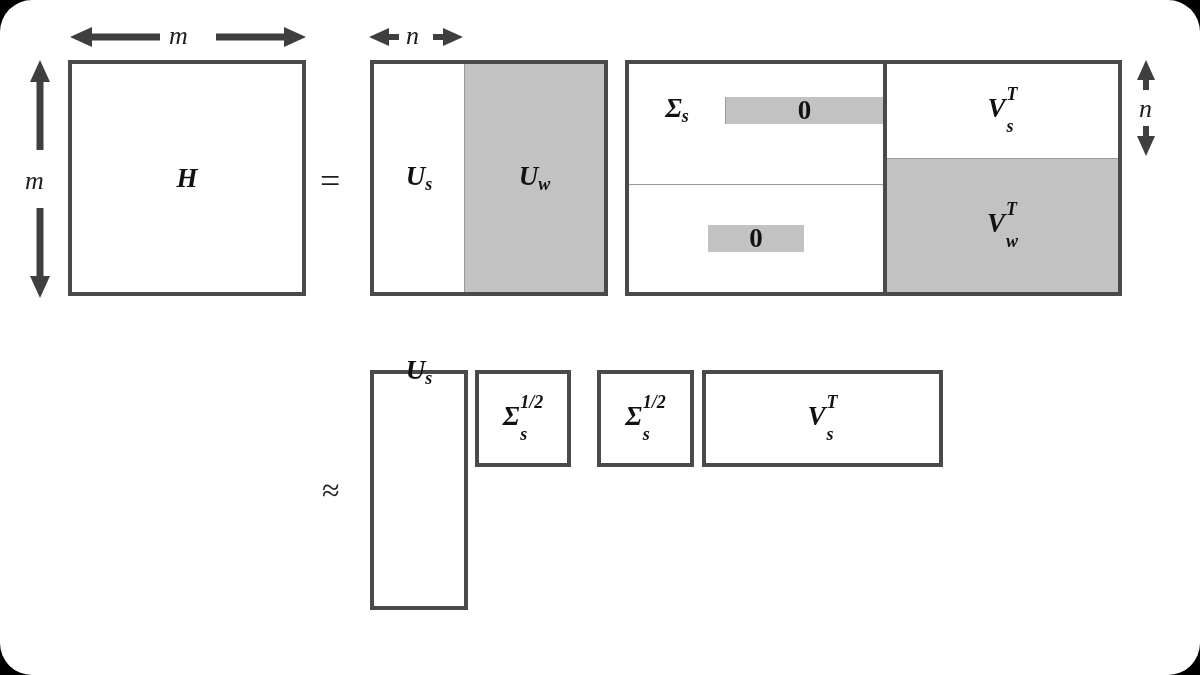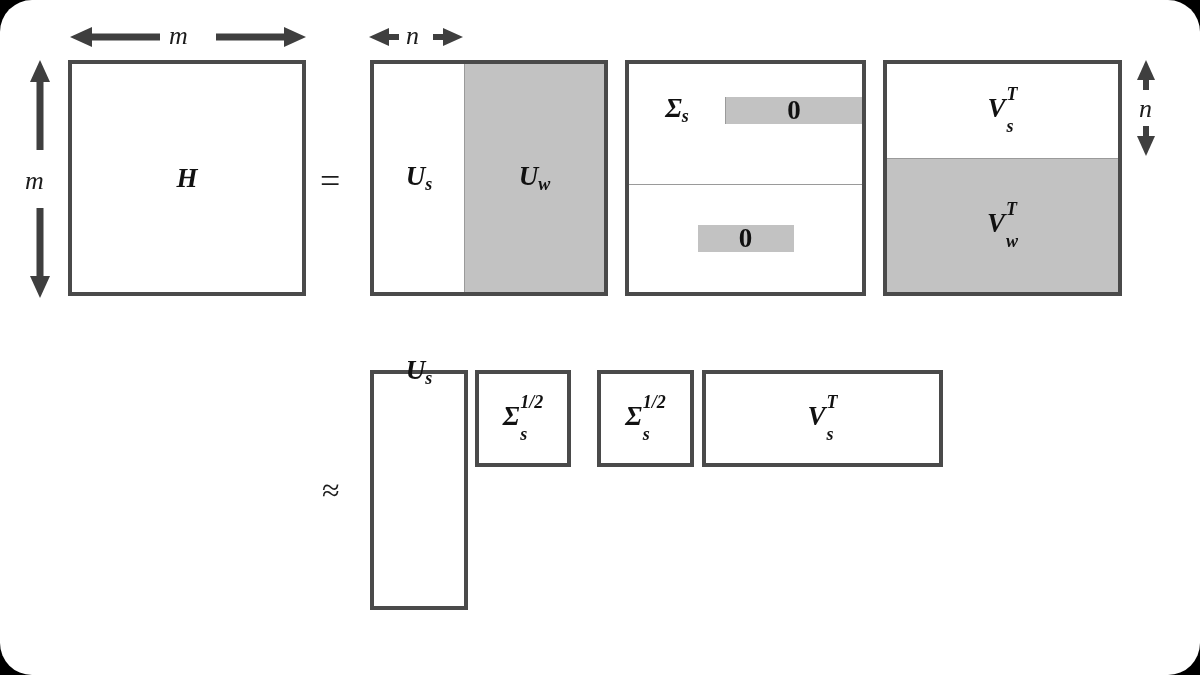--- a/index.html
+++ b/index.html
@@ -197,21 +197,21 @@
 
     <div class="mbox vsplit" style="left:370px; top:60px; width:238px; height:236px;">
       <div class="cell" style="flex:0 0 90px;">
         <span class="lbl"><span>U</span><span class="sub">s</span></span>
       </div>
       <div class="cell gray bleft" style="flex:1 1 auto;">
         <span class="lbl"><span>U</span><span class="sub">w</span></span>
       </div>
     </div>
 
-    <div class="mbox hsplit" style="left:625px; top:60px; width:241px; height:236px;gap:28px;">
+    <div class="mbox hsplit" style="left:625px; top:60px; width:262px; height:236px;gap:28px;">
       <div class="cell" style="flex:0 0 92px; display:flex; flex-direction:row; padding:0;">
         <div class="cell" style="flex:0 0 96px;">
           <span class="lbl"><span>Σ</span><span class="sub">s</span></span>
         </div>
         <div class="cell gray bleft" style="flex:1 1 auto;">
           <span class="lbl upright">0</span>
         </div>
       </div>
       <div class="cell btop" style="flex:1 1 auto; display:flex; flex-direction:row; padding:0;">
         <div class="cell gray" style="flex:0 0 96px;">

